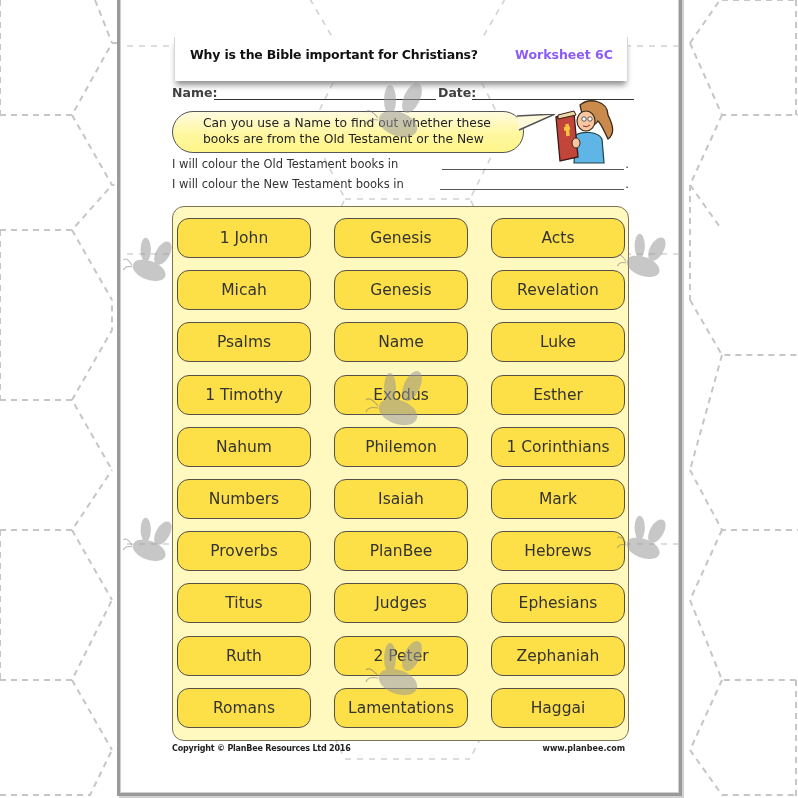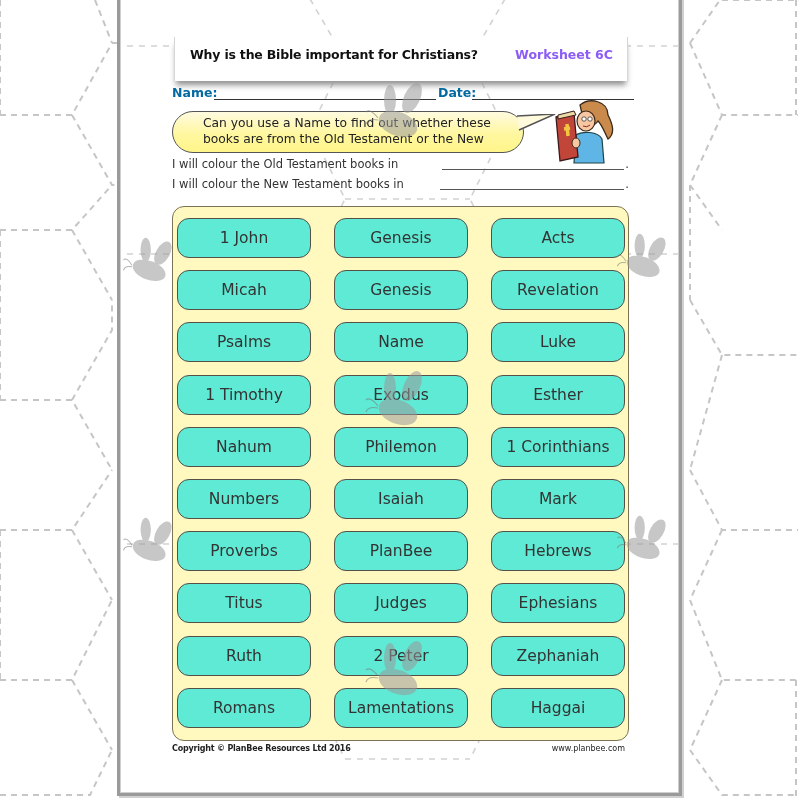--- a/index.html
+++ b/index.html
@@ -29,21 +29,21 @@
     font-family: "DejaVu Sans", sans-serif; font-weight: bold; font-size: 12.5px; color: #111;
     letter-spacing: -0.2px;
   }
   .worksheet-label {
     position: absolute; right: 14px; top: 10px;
     font-family: "DejaVu Sans", sans-serif; font-weight: bold; font-size: 12.5px; color: #8b5cf6;
   }
 
   .name-row { position: absolute; left: 52px; top: 86px; width: 460px; height: 18px; z-index: 2; }
   .name-label, .date-label {
-    position: absolute; top: 0; font-weight: bold; font-size: 12.5px; color: #0369a1;
+    position: absolute; top: 0; font-weight: bold; font-size: 12.5px; color: #404040;
   }
   .name-label { left: 0; }
   .name-line { position: absolute; left: 42px; top: 14px; width: 222px; border-bottom: 1.5px solid #333; }
   .date-label { left: 266px; }
   .date-line { position: absolute; left: 300px; top: 14px; width: 162px; border-bottom: 1.5px solid #333; }
 
   .bubble {
     position: absolute; left: 52px; top: 112px; width: 352px; height: 42px;
     border: 1.5px solid #555; border-radius: 21px;
     background: linear-gradient(180deg, #fffbe0 0%, #fff7a0 55%, #fff58a 100%);
@@ -70,34 +70,34 @@
     position: absolute; left: 52px; top: 207px; width: 457px; height: 535px;
     background: #fff9c0;
     border: 1.5px solid #7a7355; border-radius: 12px;
     z-index: 2;
   }
   .grid {
     position: absolute; left: 4px; top: 11px;
     display: grid; grid-template-columns: 134px 134px 134px; column-gap: 23px; row-gap: 12.2px;
   }
   .book {
-    width: 134px; height: 40px; background: #5eead4;
+    width: 134px; height: 40px; background: #fde047;
     border: 1.5px solid #555048; border-radius: 12px;
     display: flex; align-items: center; justify-content: center;
     font-size: 15.5px; color: #333; cursor: pointer;
   }
 
   .bee { position: absolute; z-index: 4; opacity: 0.55; pointer-events: none; }
 
   .footer-left {
     position: absolute; left: 52px; top: 745px; font-size: 8px; font-weight: bold; color: #222; z-index: 2;
     letter-spacing: -0.2px;
   }
   .footer-right {
-    position: absolute; right: 54px; top: 745px; font-size: 8px; font-weight: normal; color: #222; z-index: 2;
+    position: absolute; right: 54px; top: 745px; font-size: 8px; font-weight: bold; color: #222; z-index: 2;
   }
 </style>
 </head>
 <body>
 
 <svg class="hex-bg" viewBox="0 0 798 798" xmlns="http://www.w3.org/2000/svg">
   <g fill="none" stroke="#c6c6c6" stroke-width="2" stroke-dasharray="6,5">
 
     <path d="M0 115 L72 115 L112 43 L150 43"></path>
     <path d="M72 115 L112 185 L150 185"></path>

